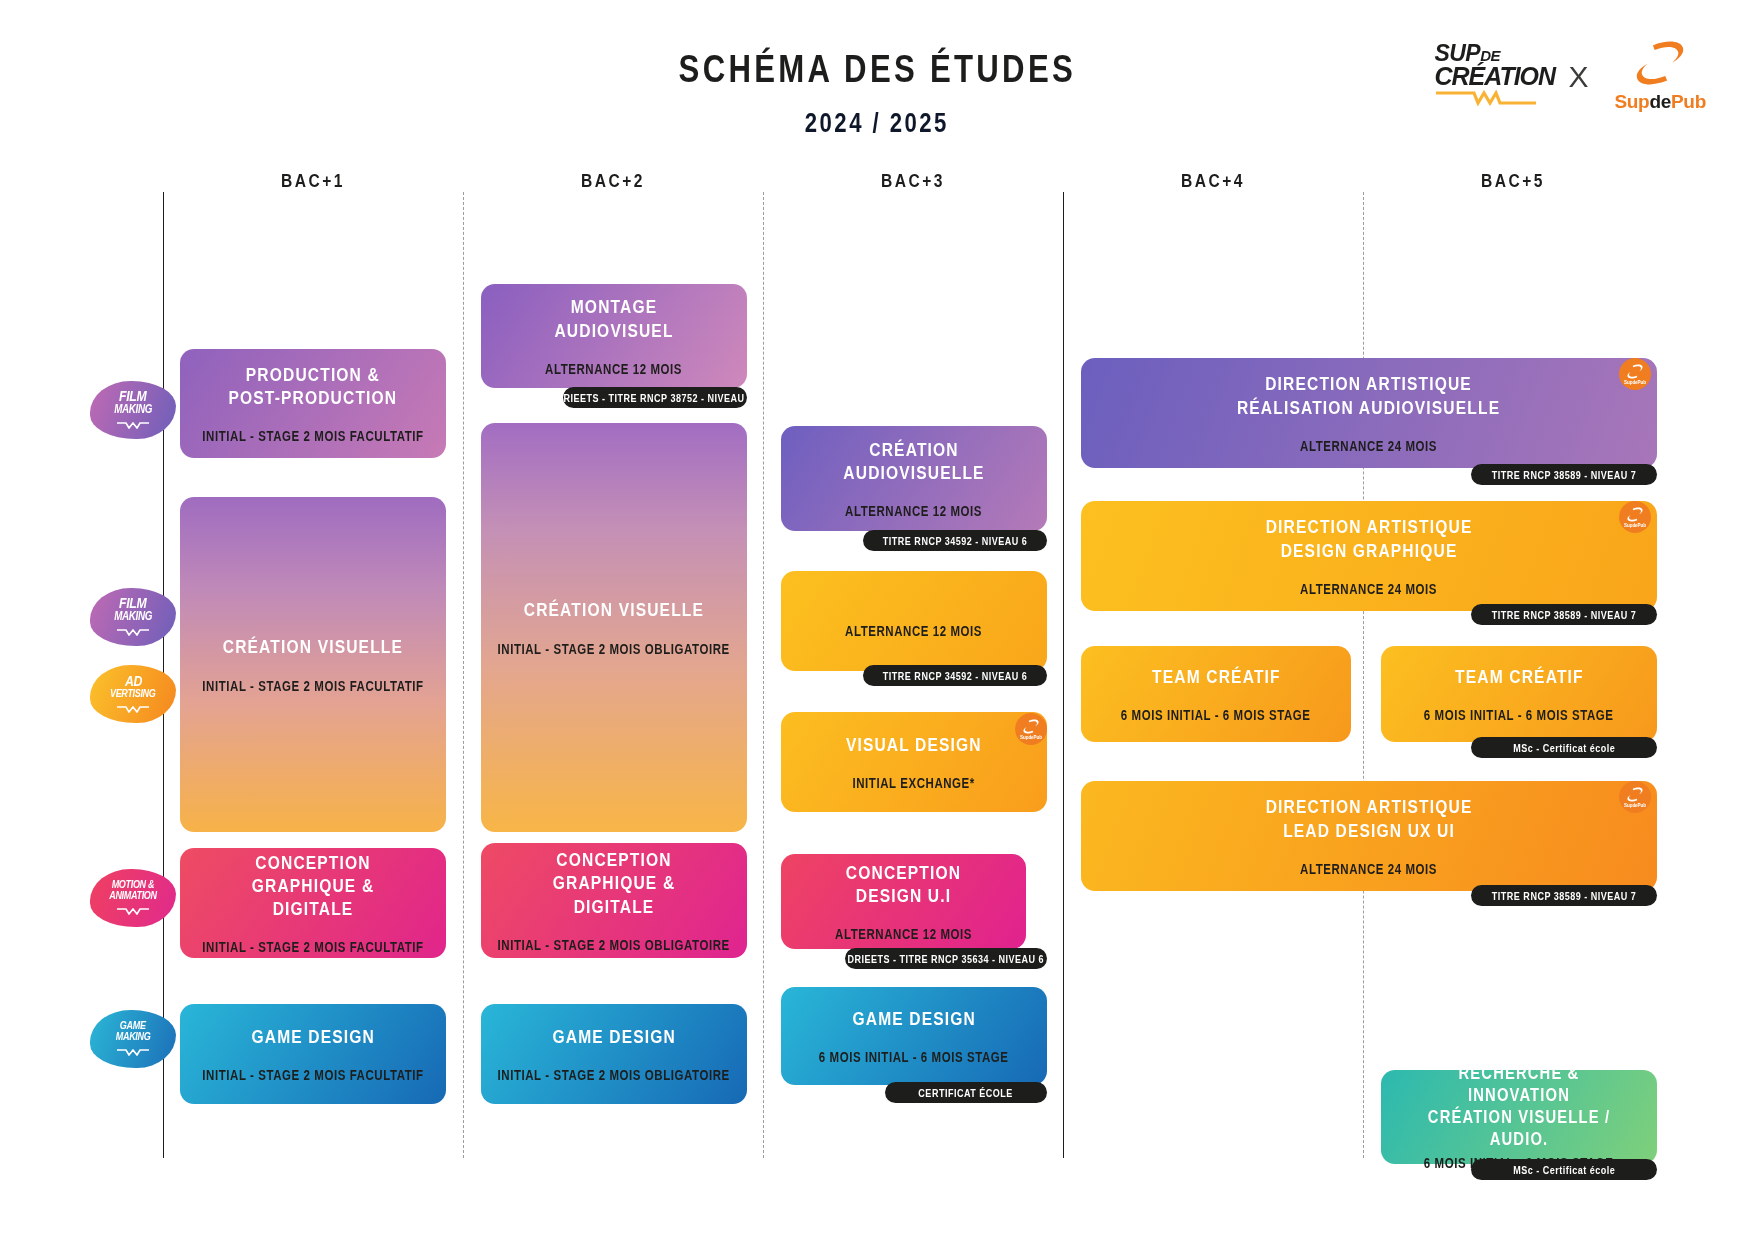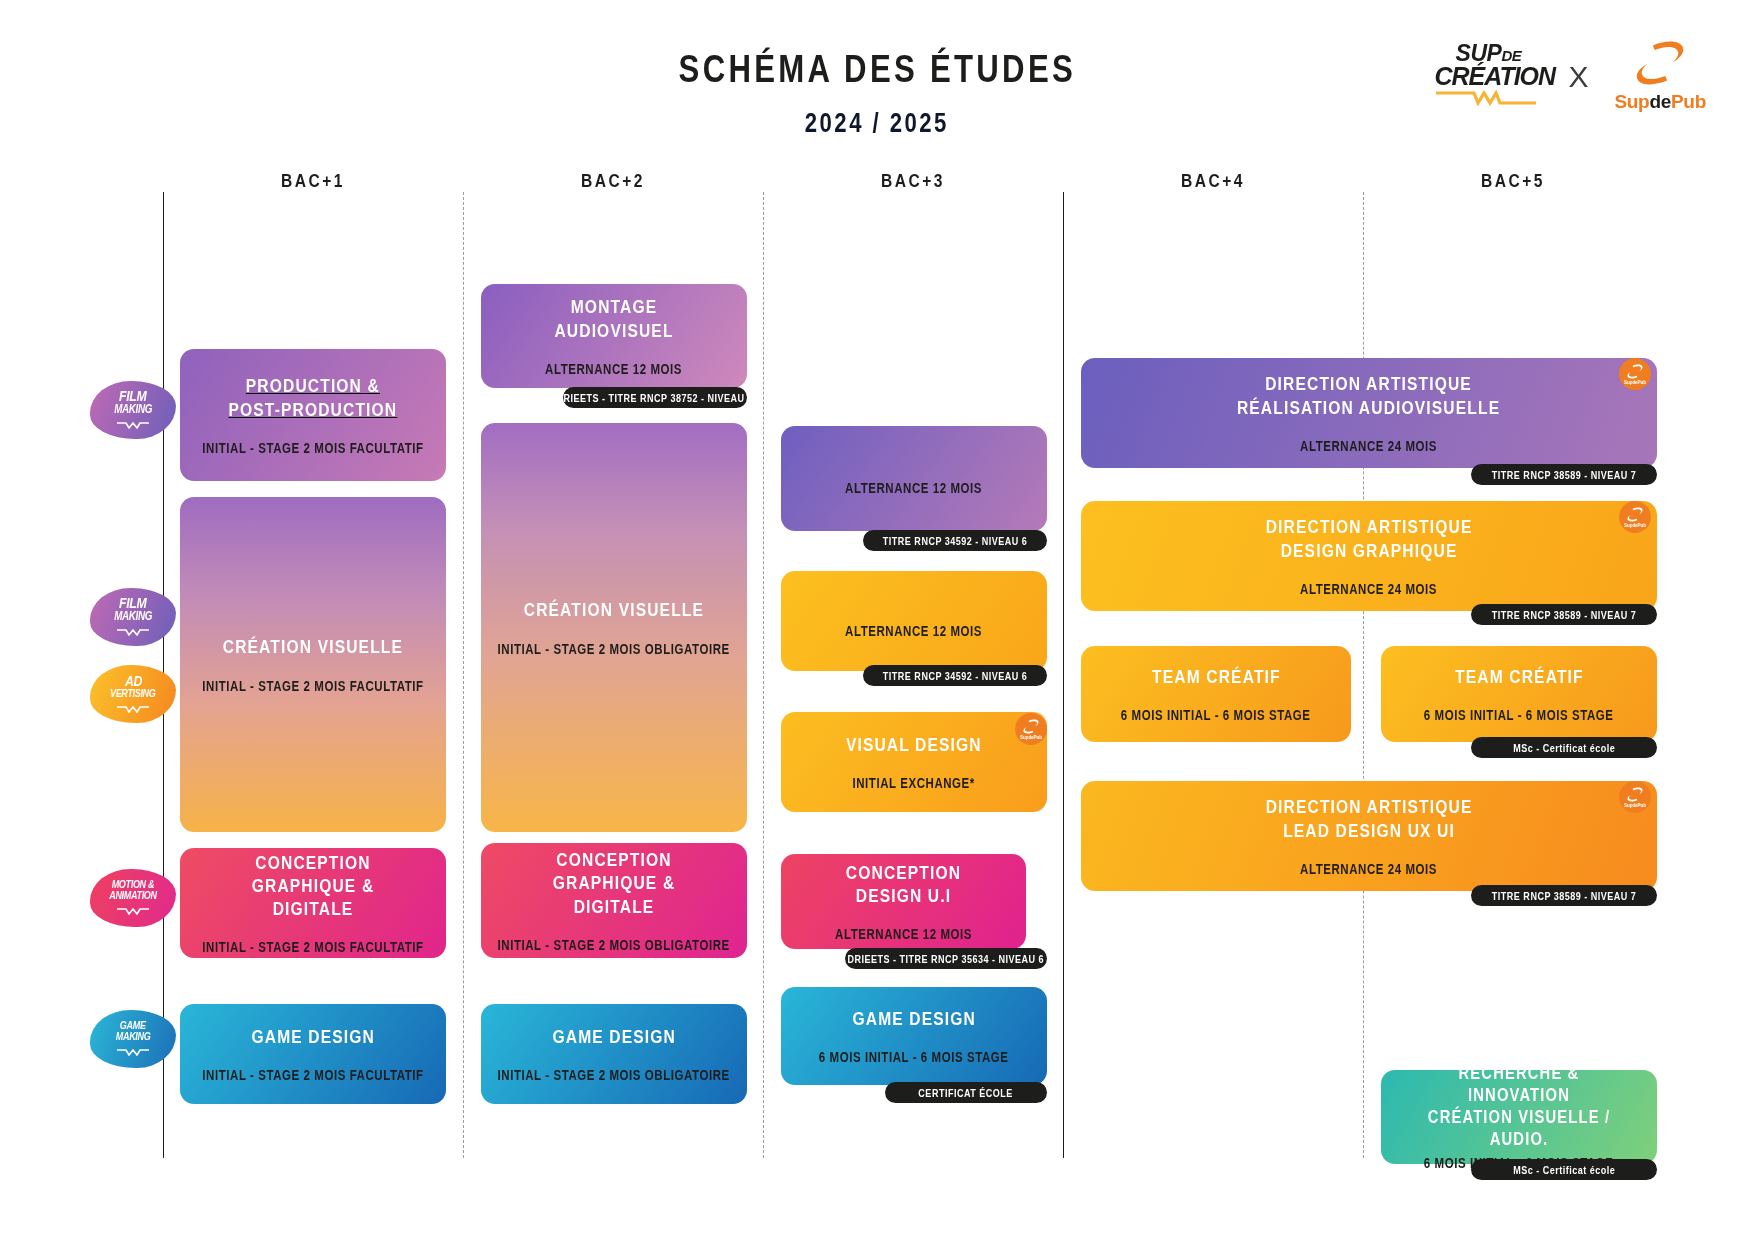--- a/index.html
+++ b/index.html
@@ -23,21 +23,21 @@
   #title{
     position:absolute;left:0;top:48px;width:1754px;text-align:center;
     font-size:38px;font-weight:bold;color:#1d1d1b;letter-spacing:4px;
   }
   #subtitle{
     position:absolute;left:0;top:108px;width:1754px;text-align:center;
     font-size:27px;font-weight:bold;color:#0f172a;letter-spacing:3px;
   }
   #logos{position:absolute;right:48px;top:40px;display:flex;align-items:center;gap:26px;}
   .logo-sdc{position:relative;width:108px;text-align:left;}
-  .logo-sdc .l1{font-size:23px;font-weight:bold;font-style:italic;color:#1d1d1b;line-height:.95;letter-spacing:-.5px;text-align:center;}
+  .logo-sdc .l1{font-size:23px;font-weight:bold;font-style:italic;color:#1d1d1b;line-height:.95;letter-spacing:-.5px;}
   .logo-sdc .l1 small{font-size:15px;}
   .logo-sdc .l2{font-size:25px;font-weight:bold;font-style:italic;color:#1d1d1b;line-height:.95;letter-spacing:-1px;}
   .logo-sdc .squig{margin-top:2px;}
   .x-mark{font-size:30px;color:#3c3c3b;font-weight:400;}
   .logo-sdp{text-align:center;}
   .logo-sdp .ring{margin:0 auto;}
   .logo-sdp .nm{font-size:19px;font-weight:bold;color:#1d1d1b;margin-top:1px;letter-spacing:-.3px;}
   .logo-sdp .nm .o{color:#f07d1f;}
 
   
@@ -198,21 +198,21 @@
 <div class="badge" style="left:90px;top:1010px;background:linear-gradient(110deg,#2bb7d6,#1c6fb8);">
   <div class="bt t1s"><span class="cond">GAME</span></div>
   <div class="bt t2s"><span class="cond">MAKING</span></div>
   <div class="sq">
     <svg width="34" height="7" viewBox="0 0 34 7">
         <path d="M1 1 H10 L13 6 L17 1 L21 6 L24 1 H33" fill="none" stroke="#fff" stroke-width="1.6"></path>
       </svg>
   </div>
 </div>
 
-<div class="card" style="left:180px;top:349px;width:266px;height:132px;background:linear-gradient(125deg,#8f62bd,#c77ab5);text-decoration:underline;">
+<div class="card" style="left:180px;top:349px;width:266px;height:109px;background:linear-gradient(125deg,#8f62bd,#c77ab5);">
   <div class="ttl" style="font-size:19px;">
     <span class="cond" style="white-space:pre-line;display:block;">PRODUCTION &amp;
 POST-PRODUCTION</span>
   </div>
   <div class="sub" style="font-size:14px;">
     <span class="cond">INITIAL - STAGE 2 MOIS FACULTATIF</span>
   </div>
 </div>
 
 <div class="card" style="left:180px;top:497px;width:266px;height:335px;background:linear-gradient(180deg,#9f6cc0 0%,#c08ab8 28%,#e4a392 62%,#f7b248 100%);">
@@ -277,20 +277,23 @@
 <div class="card" style="left:481px;top:1004px;width:266px;height:100px;background:linear-gradient(125deg,#29b6d8,#1769b5);">
   <div class="ttl" style="font-size:19px;">
     <span class="cond" style="white-space:pre-line;display:block;">GAME DESIGN</span>
   </div>
   <div class="sub" style="font-size:14px;">
     <span class="cond">INITIAL - STAGE 2 MOIS OBLIGATOIRE</span>
   </div>
 </div>
 
 <div class="card" style="left:781px;top:426px;width:266px;height:105px;background:linear-gradient(125deg,#6e5fc0,#b57ab8);">
+  <div class="ttl" style="font-size:19px;">
+    <span class="cond" style="white-space:pre-line;display:block;">CRÉATION AUDIOVISUELLE</span>
+  </div>
   <div class="sub" style="font-size:14px;">
     <span class="cond">ALTERNANCE 12 MOIS</span>
   </div>
 </div>
 <div class="rncp" style="left:863px;top:530px;width:184px;height:21px;font-size:11px;">
   <span class="cond">TITRE RNCP 34592 - NIVEAU 6</span>
 </div>
 
 <div class="card" style="left:781px;top:571px;width:266px;height:100px;background:linear-gradient(125deg,#fcc01f,#f9a61a);">
   <div class="sub" style="font-size:14px;">

